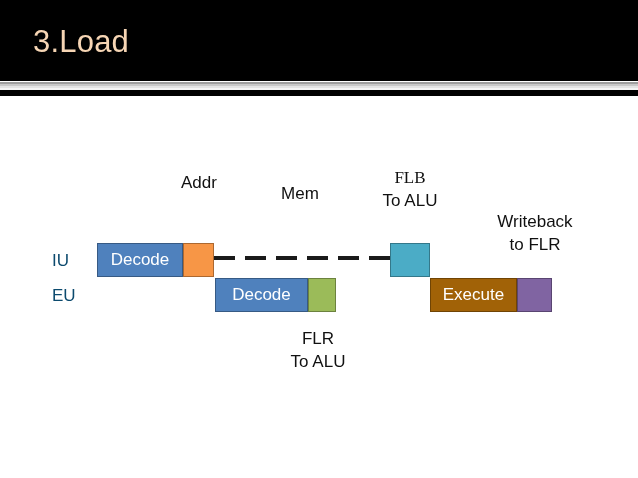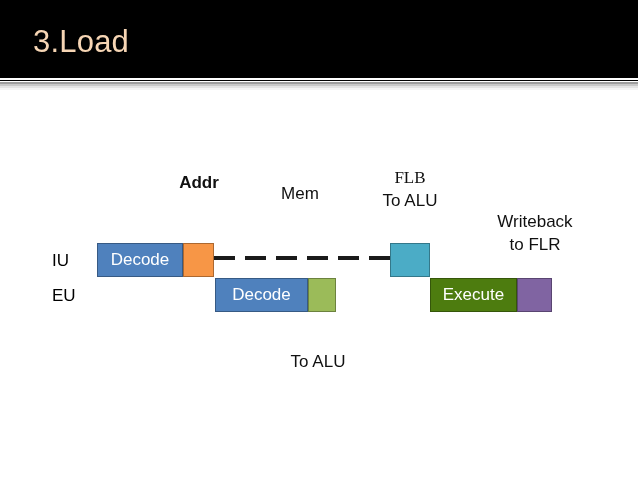--- a/index.html
+++ b/index.html
@@ -17,21 +17,21 @@
     background: #ffffff;
     overflow: hidden;
   }
 
   
   #title-bar {
     position: absolute;
     left: 0;
     top: 0;
     width: 638px;
-    height: 78px;
+    height: 96px;
     background: #000000;
   }
   #title-text {
     position: absolute;
     left: 33px;
     top: 24px;
     font-size: 31px;
     line-height: 36px;
     letter-spacing: 0.2px;
     color: #F6D5B4;
@@ -59,21 +59,21 @@
     left: 0;
     top: 90px;
     width: 638px;
     height: 388px;
   }
 
   .row-label {
     position: absolute;
     font-size: 17px;
     line-height: 20px;
-    color: #000000;
+    color: #0c4a6e;
     white-space: nowrap;
   }
 
   .caption {
     position: absolute;
     font-size: 17px;
     line-height: 23px;
     color: #111111;
     text-align: center;
     white-space: nowrap;
@@ -109,30 +109,31 @@
   <div id="title-bar">
     <div id="title-text">3.Load</div>
   </div>
   <div id="title-divider"></div>
 
   <div id="diagram">
 
     <div class="row-label" style="left:52px; top:161px;">IU</div>
     <div class="row-label" style="left:52px; top:196px;">EU</div>
 
-    <div class="caption" style="left:159px; top:81px; width:80px;font-weight:bold;">Addr</div>
+    <div class="caption" style="left:159px; top:81px; width:80px;">Addr</div>
 
     <div class="caption" style="left:260px; top:92px; width:80px;">Mem</div>
 
     <div class="caption" style="left:370px; top:76px; width:80px;font-family:Liberation Serif, serif;">FLB</div>
     <div class="caption" style="left:370px; top:99px; width:80px;">To ALU</div>
 
     <div class="caption" style="left:475px; top:120px; width:120px;">Writeback</div>
     <div class="caption" style="left:475px; top:143px; width:120px;">to FLR</div>
 
+    <div class="caption" style="left:278px; top:237px; width:80px;">FLR</div>
     <div class="caption" style="left:278px; top:260px; width:80px;">To ALU</div>
 
     <div class="stage" style="left:97px; top:153px; width:86px; height:34px; background:#4F81BD;">
       <span>Decode</span>
     </div>
     <div class="stage" style="left:183px; top:153px; width:31px; height:34px; background:#F79646;">
       <span></span>
     </div>
 
     <div class="dashed-line" style="left:214px; top:166px; width:176px;"></div>
@@ -141,21 +142,21 @@
       <span></span>
     </div>
 
     <div class="stage" style="left:215px; top:188px; width:93px; height:34px; background:#4F81BD;">
       <span>Decode</span>
     </div>
     <div class="stage" style="left:308px; top:188px; width:28px; height:34px; background:#9BBB59;">
       <span></span>
     </div>
 
-    <div class="stage" style="left:430px; top:188px; width:87px; height:34px; background:#4d7c0f;">
+    <div class="stage" style="left:430px; top:188px; width:87px; height:34px; background:#a16207;">
       <span>Execute</span>
     </div>
     <div class="stage" style="left:517px; top:188px; width:35px; height:34px; background:#8064A2;">
       <span></span>
     </div>
 
   </div>
 </div>
 
 </body></html>

